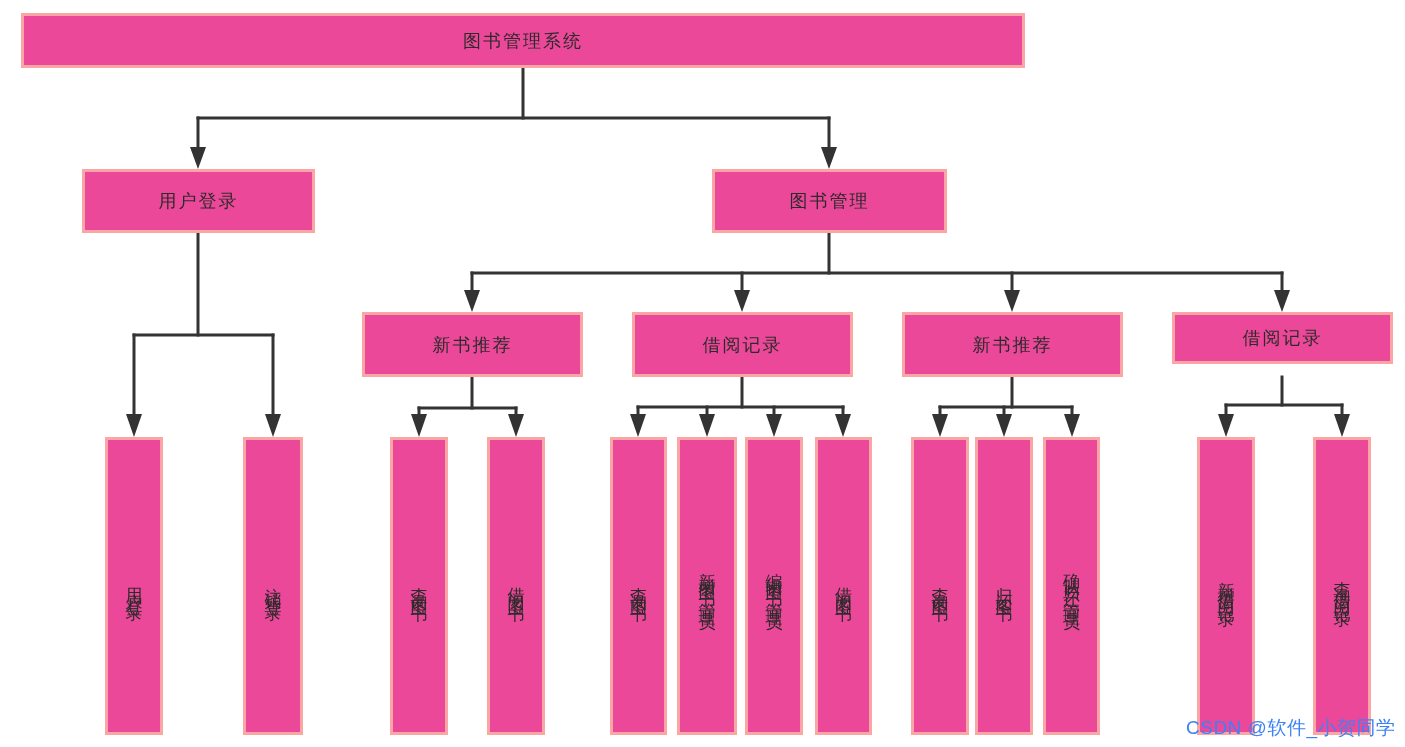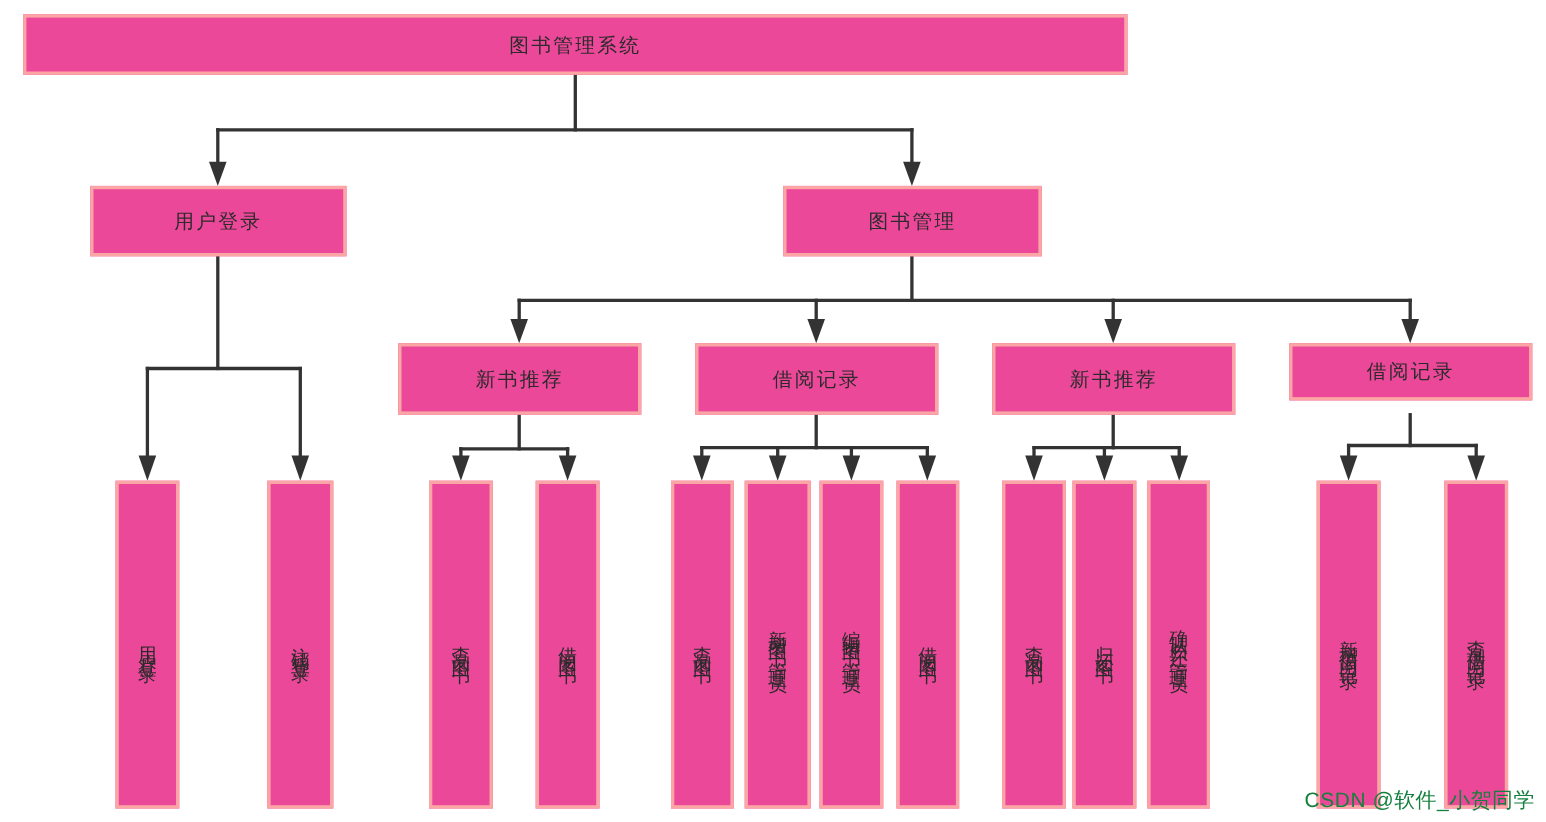--- a/index.html
+++ b/index.html
@@ -21,21 +21,21 @@
   .node.root{font-size:18px;letter-spacing:2px;}
   .node.leaf{
     writing-mode:vertical-rl;
     font-size:17px;letter-spacing:6px;line-height:1;
     padding:6px 0;
   }
   .watermark{
     position:absolute;z-index:3;
     left:1186px;top:715px;width:215px;
     font-size:19px;letter-spacing:0.5px;
-    color:#15803d;white-space:nowrap;
+    color:#3b82f6;white-space:nowrap;
   }
 </style>
 </head>
 <body>
 
 <div class="stage">
 
   <svg class="wires" width="1405" height="747" viewBox="0 0 1405 747">
     <g stroke="#333333" stroke-width="3" stroke-linecap="square" fill="none">
 

